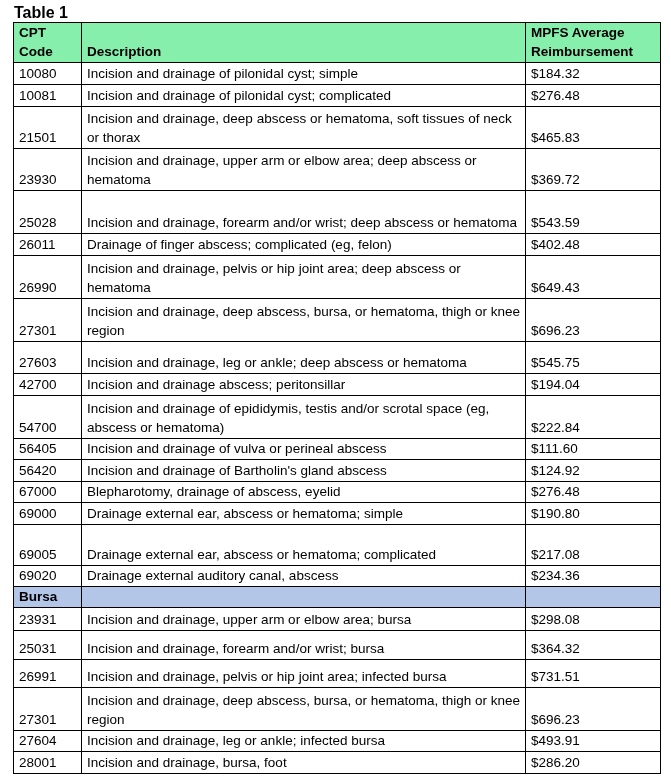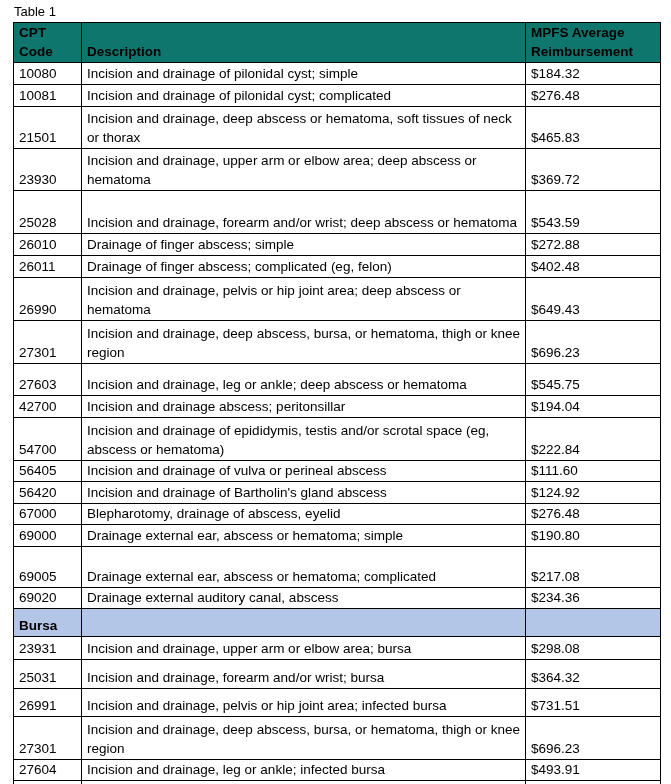--- a/index.html
+++ b/index.html
@@ -1,20 +1,20 @@
 <!DOCTYPE html>
 <html><head>
 <meta charset="utf-8">
 <style>
   html, body { margin:0; padding:0; background:#ffffff; }
   body { width:671px; height:784px; position:relative; font-family:"Liberation Sans", sans-serif; color:#000; }
-  .caption { position:absolute; left:14px; top:4px; font-size:13px; font-weight:normal; }
+  .caption { position:absolute; left:14px; top:4px; font-size:16px; font-weight:bold; }
   table { position:absolute; left:13px; top:22px; border-collapse:collapse; table-layout:fixed; width:647px; font-size:13.5px; }
   td, th { border:1px solid #000; padding:0 5px 1px 5px; vertical-align:bottom; text-align:left; line-height:19px; }
-  th { background:#0f766e; font-weight:bold; }
+  th { background:#86efac; font-weight:bold; }
   col.c1 { width:68px; } col.c2 { width:444px; } col.c3 { width:135px; }
   tr.section td { background:#B4C6E7; font-weight:bold; }
 </style>
 </head>
 <body>
 
 <div class="caption">Table 1</div>
 
 <table>
   <colgroup>
@@ -47,25 +47,20 @@
       </tr>
       <tr style="height: 42px;">
         <td>23930</td>
         <td>Incision and drainage, upper arm or elbow area; deep abscess or hematoma</td>
         <td>$369.72</td>
       </tr>
       <tr style="height: 43px;">
         <td>25028</td>
         <td>Incision and drainage, forearm and/or wrist; deep abscess or hematoma</td>
         <td>$543.59</td>
-      </tr>
-      <tr style="height: 22px;">
-        <td>26010</td>
-        <td>Drainage of finger abscess; simple</td>
-        <td>$272.88</td>
       </tr>
       <tr style="height: 22px;">
         <td>26011</td>
         <td>Drainage of finger abscess; complicated (eg, felon)</td>
         <td>$402.48</td>
       </tr>
       <tr style="height: 43px;">
         <td>26990</td>
         <td>Incision and drainage, pelvis or hip joint area; deep abscess or hematoma</td>
         <td>$649.43</td>
@@ -113,21 +108,21 @@
       <tr style="height: 41px; margin-left: 31px;">
         <td>69005</td>
         <td>Drainage external ear, abscess or hematoma; complicated</td>
         <td>$217.08</td>
       </tr>
       <tr style="height: 21px;">
         <td>69020</td>
         <td>Drainage external auditory canal, abscess</td>
         <td>$234.36</td>
       </tr>
-      <tr class="section" style="height: 28px;">
+      <tr class="section" style="height: 21px;">
         <td>Bursa</td>
         <td></td>
         <td></td>
       </tr>
       <tr style="height: 23px;">
         <td>23931</td>
         <td>Incision and drainage, upper arm or elbow area; bursa</td>
         <td>$298.08</td>
       </tr>
       <tr style="height: 29px;">

